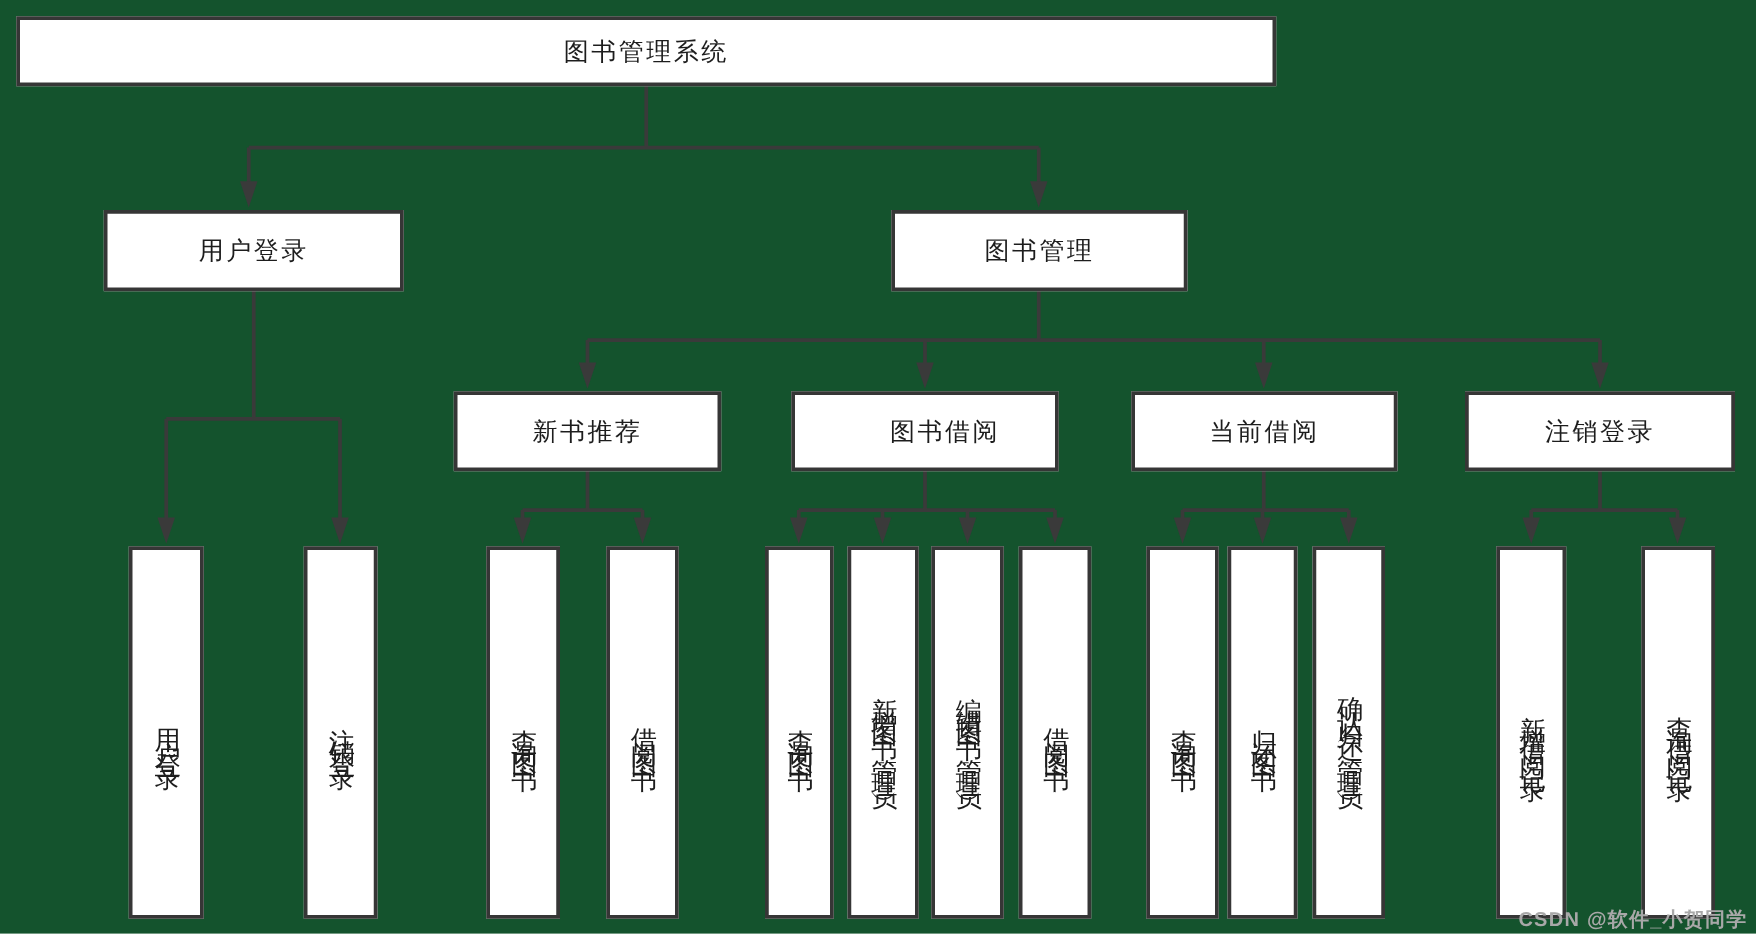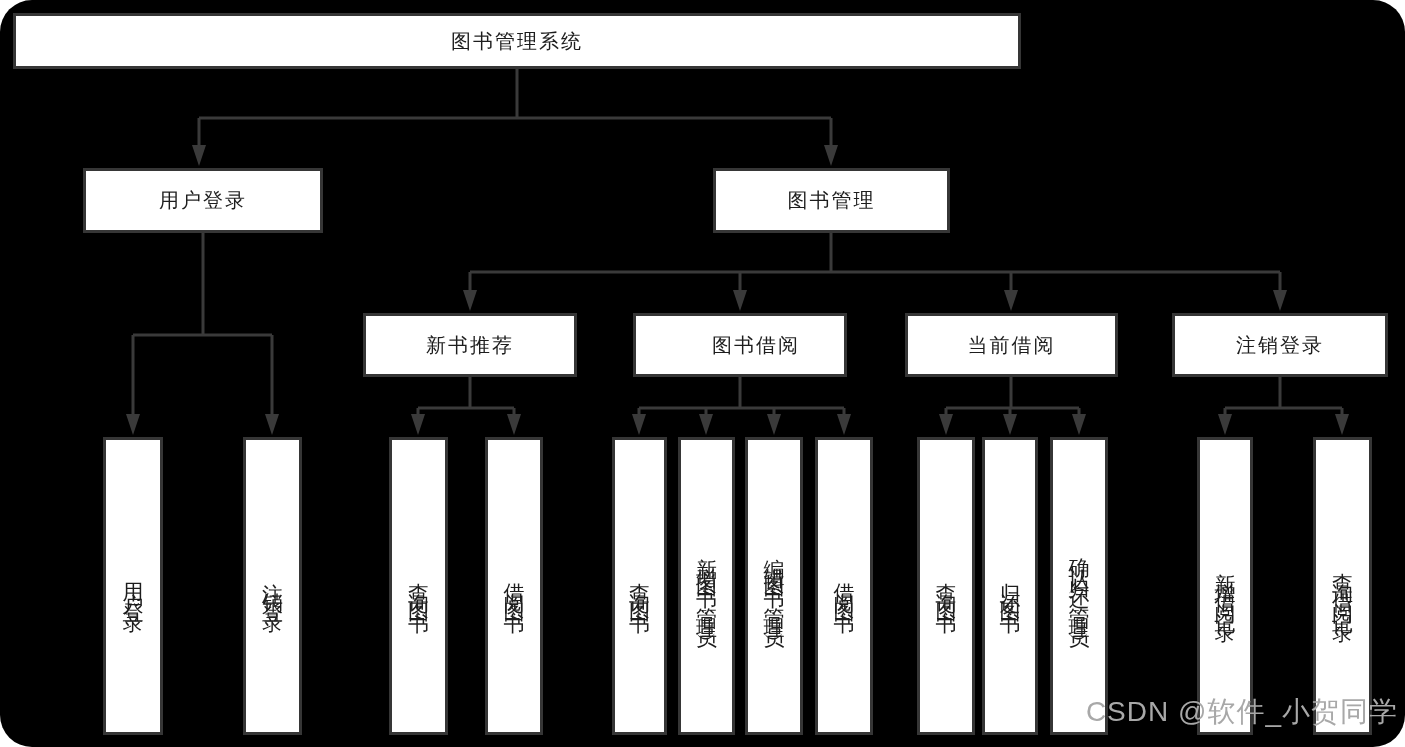--- a/index.html
+++ b/index.html
@@ -1,23 +1,22 @@
 <!DOCTYPE html>
 <html><head>
 <meta charset="utf-8">
 <style>
   html,body { margin:0; padding:0; background:#ffffff; }
   .canvas {
     position: relative;
     width: 1405px;
     height: 747px;
-    background: #000000;
+    background: #14532d;
     font-family: "Liberation Sans", sans-serif;
     overflow: hidden;
-    border-radius: 32px;
   }
   .connectors {
     position: absolute;
     left: 0; top: 0;
     z-index: 1;
   }
   .box {
     position: absolute;
     box-sizing: border-box;
     border: 3px solid #363636;
@@ -41,26 +40,27 @@
     writing-mode: vertical-rl;
     text-orientation: mixed;
     font-size: 21px;
     letter-spacing: 10px;
     color: #1d1d1d;
     z-index: 2;
   }
   .watermark {
     position: absolute;
     right: 7px;
-    bottom: 16px;
-    font-size: 28px;
+    bottom: 0;
+    font-size: 16px;
     color: #a8a8a8;
     letter-spacing: 1px;
     z-index: 5;
     white-space: nowrap;
+    font-weight: bold;
   }
 </style>
 </head>
 <body>
 
 <div class="canvas">
 
   <svg class="connectors" width="1405" height="747" viewBox="0 0 1405 747">
     <g stroke="#3a3a3a" stroke-width="3" fill="none">
 

